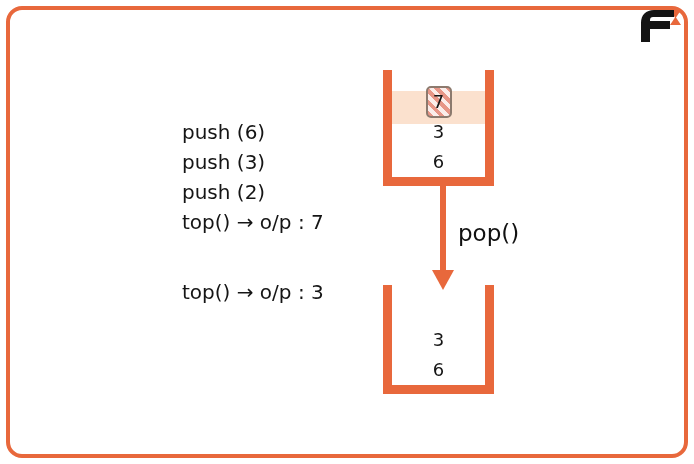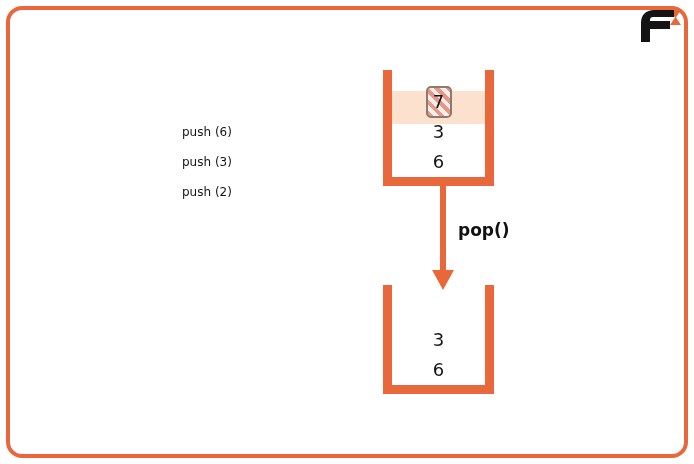--- a/index.html
+++ b/index.html
@@ -40,21 +40,21 @@
     top: 8px;
     width: 44px;
     height: 36px;
   }
 
   
   .op-list {
     position: absolute;
     left: 182px;
     color: #151515;
-    font-size: 12px;
+    font-size: 20px;
     line-height: 30px;
     white-space: nowrap;
   }
   #ops-a { top: 117px; }
   #ops-b { top: 277px; }
   .op-line { height: 30px; }
 
   
   .stack {
     position: absolute;
@@ -150,22 +150,22 @@
     position: absolute;
     left: 420px;
     top: 177px;
     width: 46px;
     height: 115px;
   }
   #pop-label {
     position: absolute;
     left: 458px;
     top: 220px;
-    font-size: 17px;
-    font-weight: bold;
+    font-size: 23px;
+    font-weight: normal;
     color: #111111;
     white-space: nowrap;
   }
 </style>
 </head>
 <body>
 
 <div id="canvas">
 
   <div id="frame"></div>
@@ -177,23 +177,25 @@
 
       <path d="M14 2 C6 2 1 7 1 15 L1 34 L10 34 L10 21 L30 21 L30 13 L10 13
                L10 12 C10 10 11 9 13 9 L34 9 L34 2 Z" fill="#141414"></path>
     </svg>
   </div>
 
   <div class="op-list" id="ops-a">
     <div class="op-line">push (6)</div>
     <div class="op-line">push (3)</div>
     <div class="op-line">push (2)</div>
+    <div class="op-line">top() → o/p : 7</div>
   </div>
 
   <div class="op-list" id="ops-b">
+    <div class="op-line">top() → o/p : 3</div>
   </div>
 
   <div class="stack" id="stack-top">
     <div id="highlight-band"></div>
     <div class="wall left"></div>
     <div class="wall right"></div>
     <div class="floor"></div>
     <div class="items">
       <div class="cell">6</div>
       <div class="cell">3</div>

